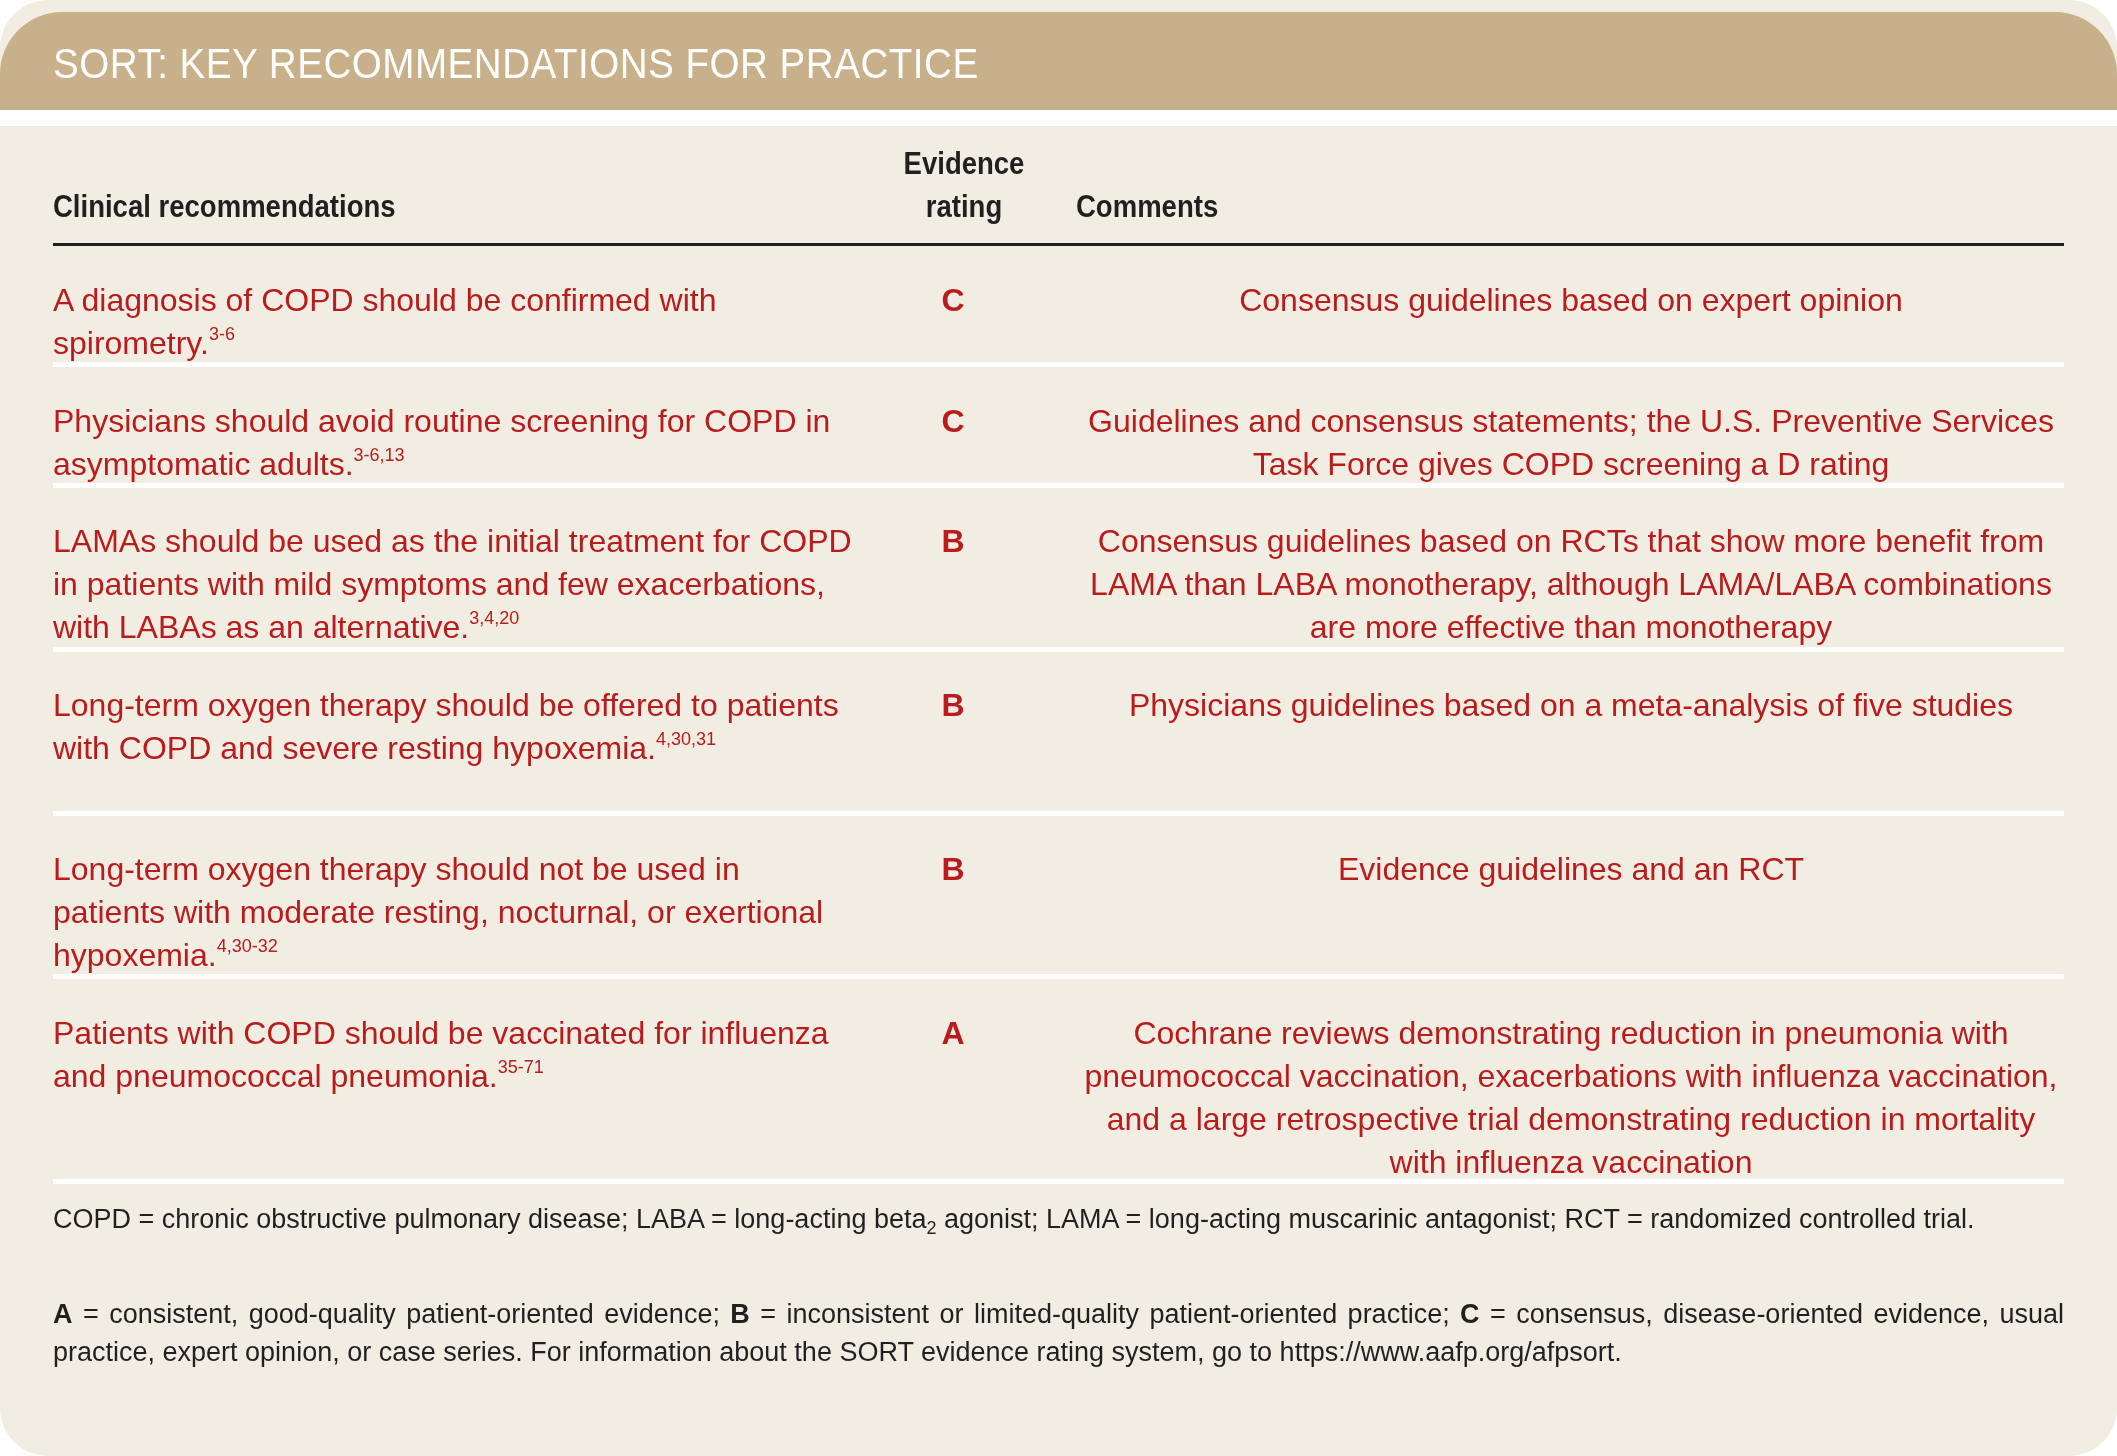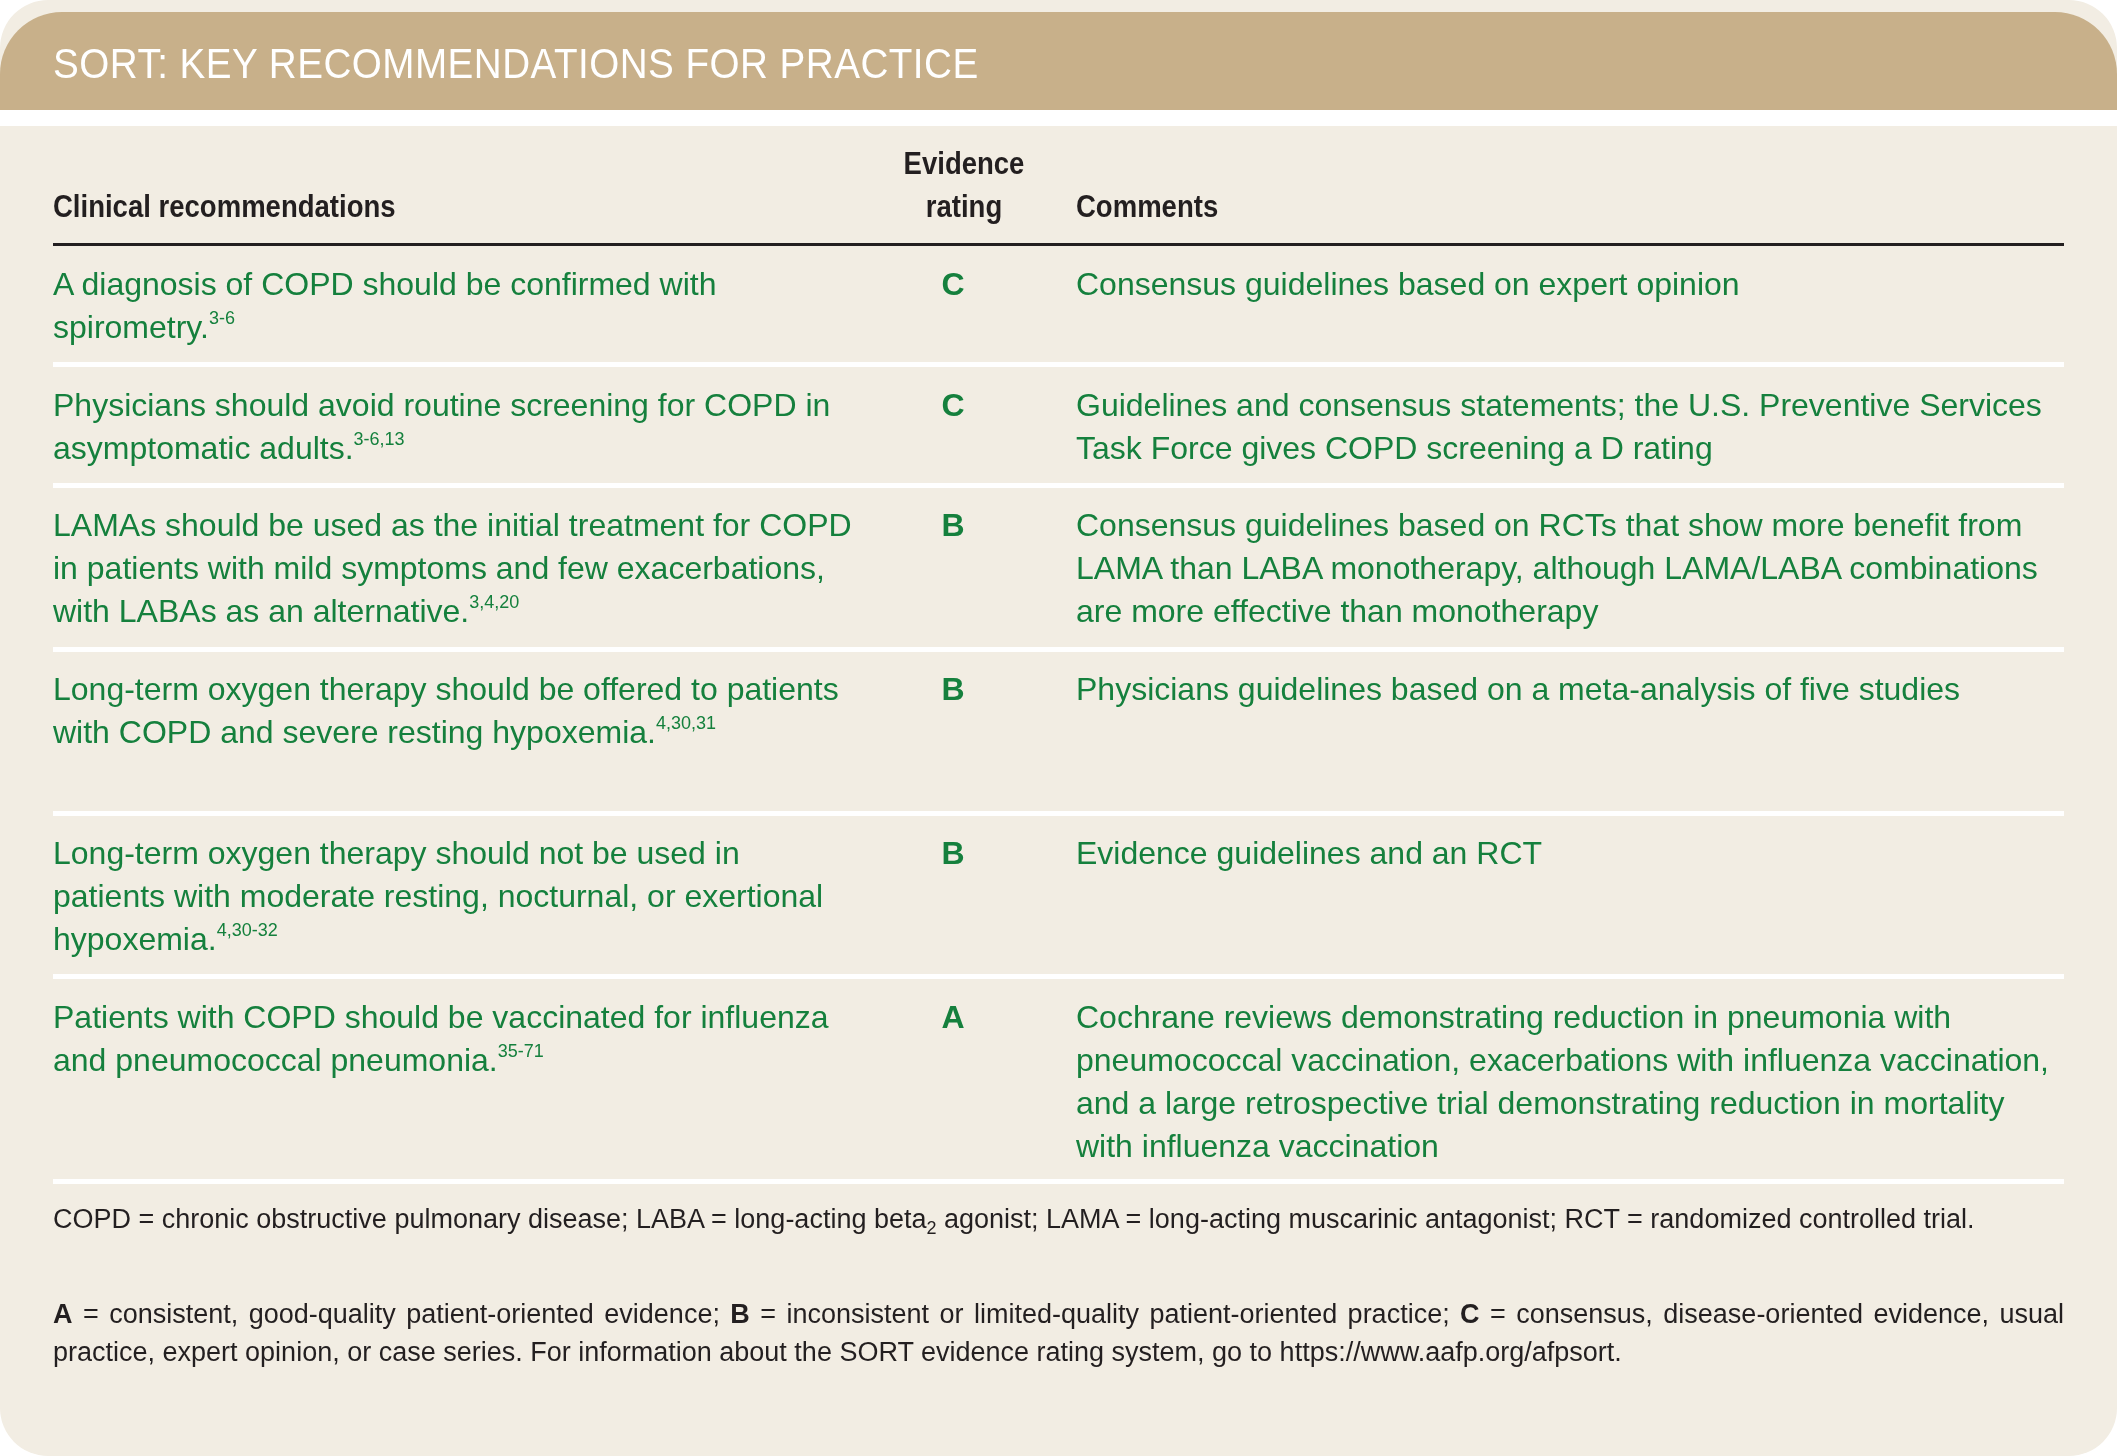--- a/index.html
+++ b/index.html
@@ -10,24 +10,24 @@
   .white-strip { position: absolute; left: 0; top: 110px; width: 2117px; height: 16px; background: #ffffff; }
 
   .th { position: absolute; font-family: "Liberation Sans", sans-serif; font-weight: 700; font-size: 32px; line-height: 43px; color: #231f20; transform: scaleX(0.86); transform-origin: left top; white-space: nowrap; }
   .th-rec { left: 53px; top: 185px; }
   .th-ev { left: 887px; top: 142px; text-align: center; width: 154px; transform-origin: center top; }
   .th-com { left: 1076px; top: 185px; }
   .header-rule { position: absolute; left: 53px; top: 243px; width: 2011px; height: 3px; background: #231f20; }
 
   .row { position: absolute; left: 53px; width: 2011px; }
   .row-divider { position: absolute; left: 53px; width: 2011px; height: 5px; background: #ffffff; }
-  .cell { position: absolute; top: 0; font-size: 32px; line-height: 43px; color: #15803d; }
+  .cell { position: absolute; top: 16px; font-size: 32px; line-height: 43px; color: #b91c1c; }
   .cell-rec { left: 0; width: 800px; }
   .cell-ev { left: 834px; width: 132px; text-align: center; font-weight: 700; }
-  .cell-com { left: 1023px; width: 990px; }
+  .cell-com { left: 1023px; width: 990px; text-align: center; }
   sup { font-size: 18px; line-height: 0; vertical-align: 14px; }
   sub { font-size: 18px; line-height: 0; vertical-align: -6px; }
 
   .foot { position: absolute; left: 53px; width: 2011px; font-size: 27px; line-height: 38px; color: #231f20; }
   .foot-1 { top: 1200px; }
   .foot-2 { top: 1295px; text-align: justify; }
   .foot-2 b { font-weight: 700; }
 </style>
 </head>
 <body>

